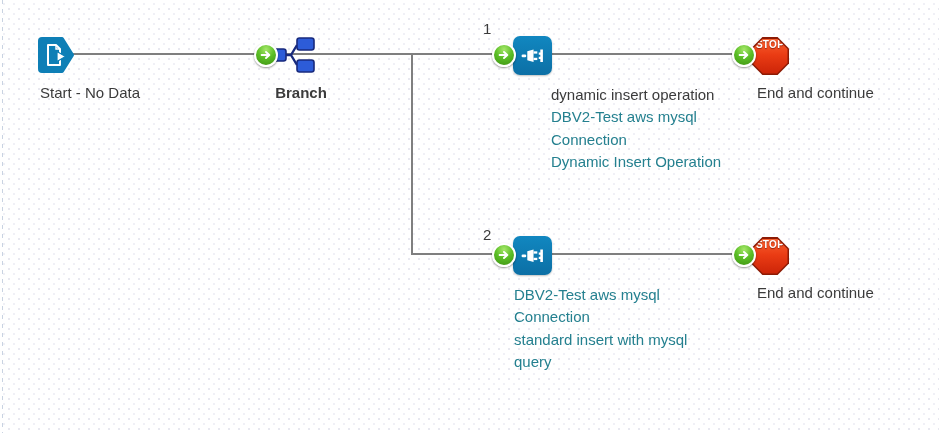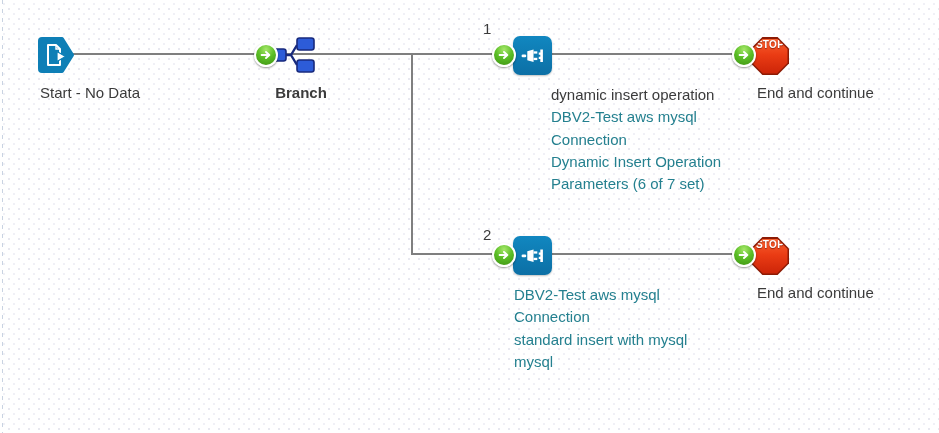--- a/index.html
+++ b/index.html
@@ -137,21 +137,20 @@
         <rect x="13" y="14.2" width="3.6" height="2.2"></rect>
         <path d="M19.5 6.2 H22 V18.3 H19.5 V15.3 H18 V13.3 H19.5 V11.2 H18 V9.2 H19.5 Z"></path>
       </g>
     </svg>
   </div>
   <div class="anno-block" style="left:514px;top:84px;margin-left:37px;">
     <div class="t">dynamic insert operation</div>
     <div class="l">DBV2-Test aws mysql</div>
     <div class="l">Connection</div>
     <div class="l">Dynamic Insert Operation</div>
-    <div class="l">Parameters (6 of 7 set)</div>
   </div>
 
   <div class="cpoint" style="left:732px;top:43px;">
     <svg viewBox="0 0 16 16" width="14" height="14">
       <path d="M3 8 H10 M8 4.5 L11.8 8 8 11.5" fill="none" stroke="#ffffff" stroke-width="2.2" stroke-linecap="round" stroke-linejoin="round"></path>
     </svg>
   </div>
   <div class="stop-outer" style="left:751px;top:37px;">
     <div class="stop-inner">
       <span class="stop-text">STOP</span>
@@ -173,21 +172,21 @@
         <rect x="13" y="8" width="3.6" height="2.2"></rect>
         <rect x="13" y="14.2" width="3.6" height="2.2"></rect>
         <path d="M19.5 6.2 H22 V18.3 H19.5 V15.3 H18 V13.3 H19.5 V11.2 H18 V9.2 H19.5 Z"></path>
       </g>
     </svg>
   </div>
   <div class="anno-block" style="left:514px;top:284px;">
     <div class="l">DBV2-Test aws mysql</div>
     <div class="l">Connection</div>
     <div class="l">standard insert with mysql</div>
-    <div class="l">mysql</div>
+    <div class="l">query</div>
   </div>
 
   <div class="cpoint" style="left:732px;top:243px;">
     <svg viewBox="0 0 16 16" width="14" height="14">
       <path d="M3 8 H10 M8 4.5 L11.8 8 8 11.5" fill="none" stroke="#ffffff" stroke-width="2.2" stroke-linecap="round" stroke-linejoin="round"></path>
     </svg>
   </div>
   <div class="stop-outer" style="left:751px;top:237px;">
     <div class="stop-inner">
       <span class="stop-text">STOP</span>

